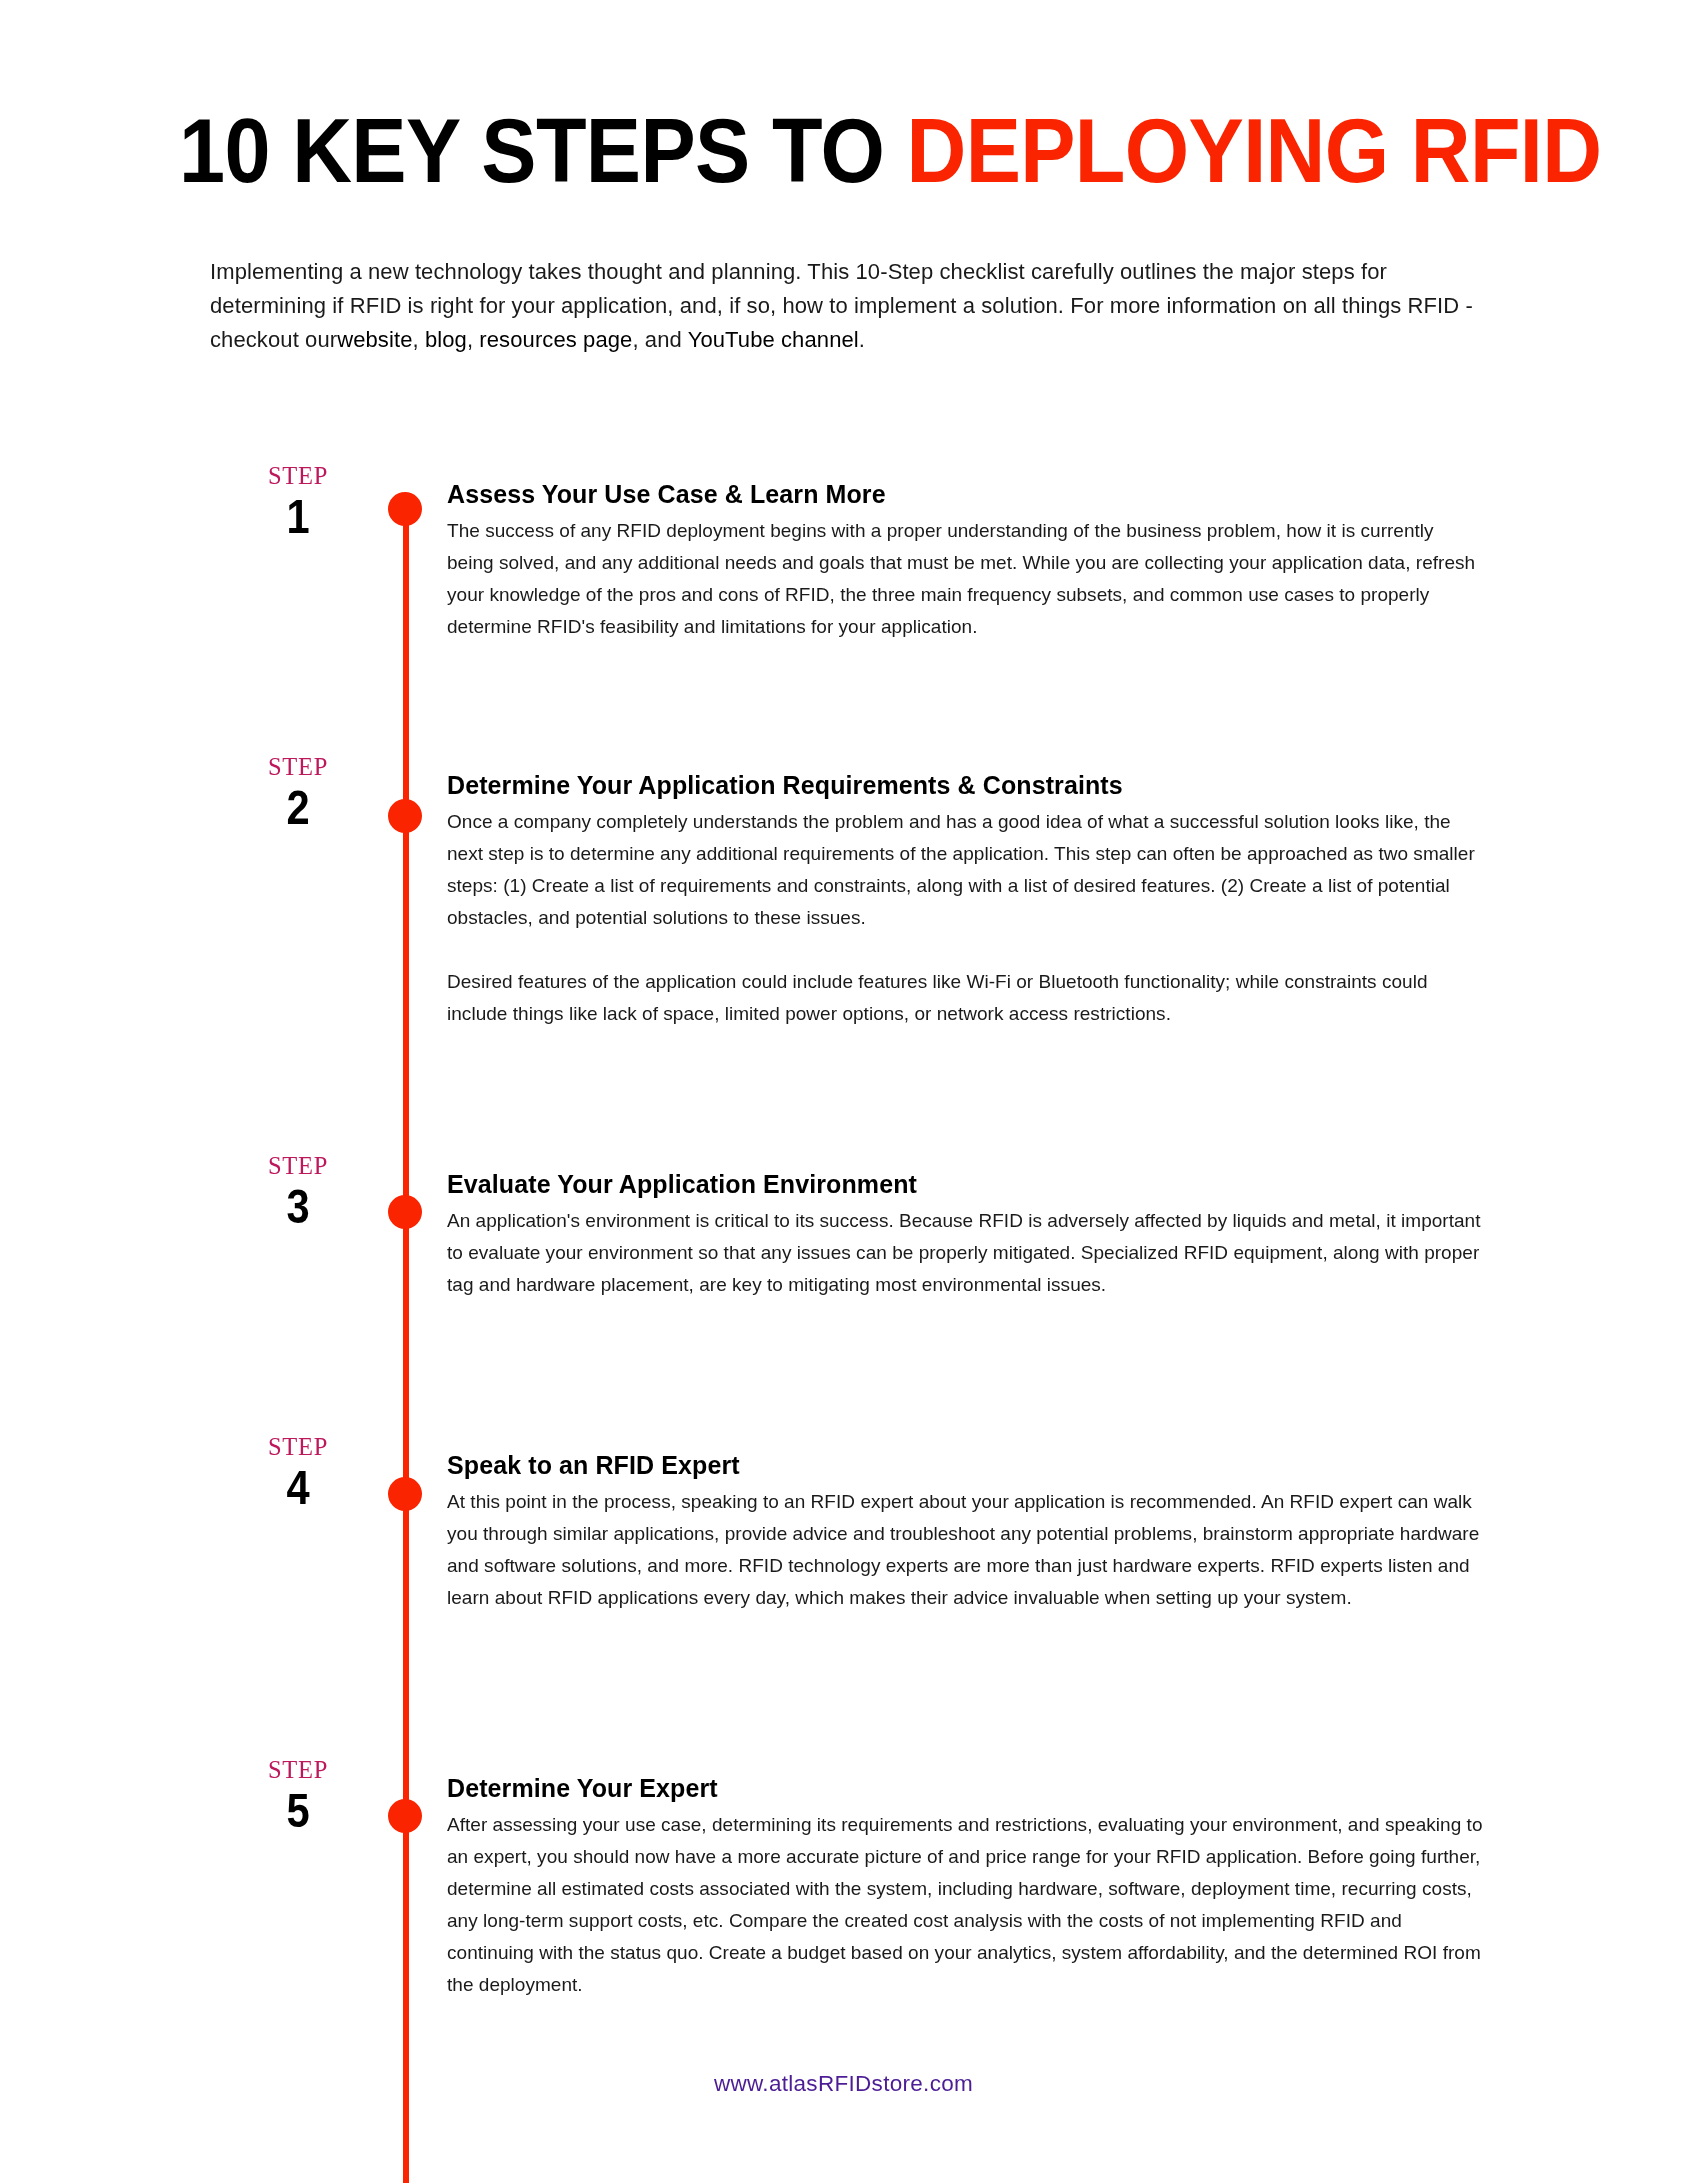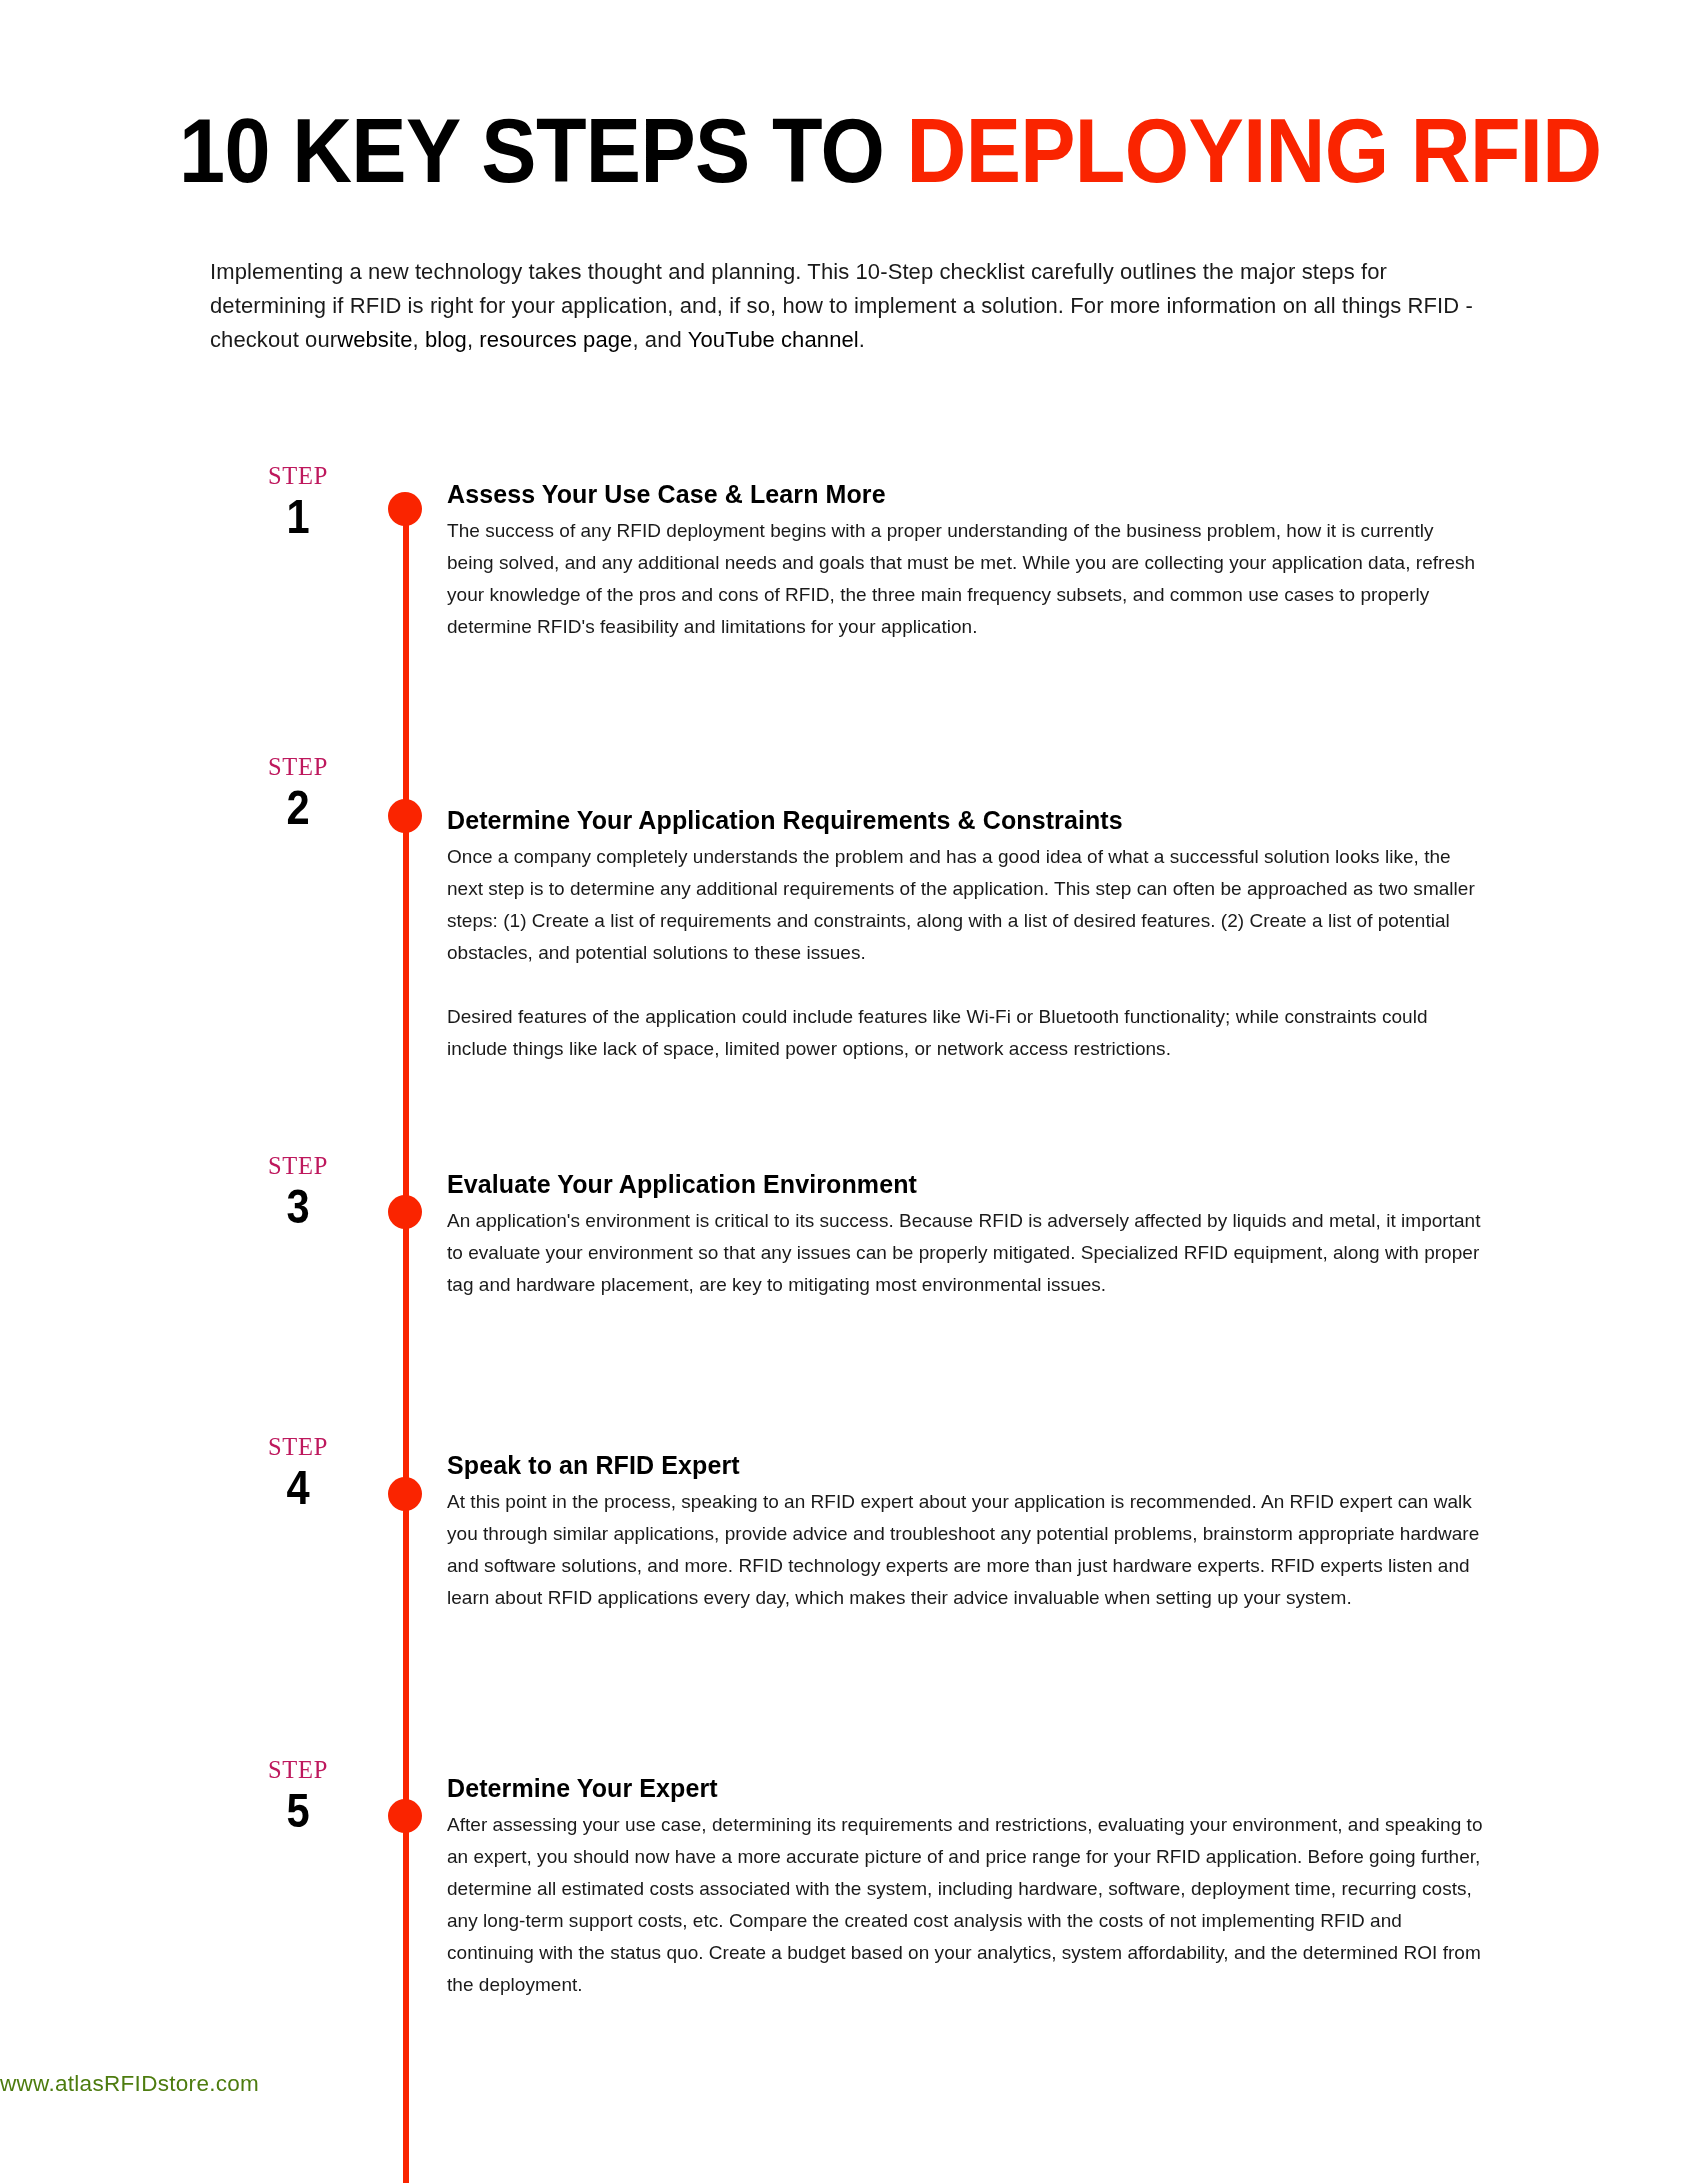--- a/index.html
+++ b/index.html
@@ -113,24 +113,25 @@
     letter-spacing: 0.03px;
   }
   .step-para + .step-para { margin-top: 32px; }
 
   
   .footer {
     position: absolute;
     left: 0;
     top: 2071px;
     width: 1687px;
+    text-align: center;
     font-family: "Liberation Sans", sans-serif;
     font-weight: 300;
     font-size: 22.5px;
-    color: #4d7c0f;
+    color: #4c1d95;
     letter-spacing: 0.3px;
   }
 </style>
 </head>
 <body>
 
 <div class="title"><span>10 KEY STEPS TO </span><span class="t-red">DEPLOYING RFID</span></div>
 
 <div class="intro"><span>Implementing a new technology takes thought and planning. This 10-Step checklist carefully outlines the major steps for determining if RFID is right for your application, and, if so, how to implement a solution. For more information on all things RFID - checkout our</span><span class="lnk">website</span><span>, </span><span class="lnk">blog</span><span>, </span><span class="lnk">resources page</span><span>, and </span><span class="lnk">YouTube channel</span><span>.</span></div>
 
@@ -144,21 +145,21 @@
 <div class="step-body" style="top:463px">
   <div class="step-head">Assess Your Use Case &amp; Learn More</div>
   <div class="step-para">The success of any RFID deployment begins with a proper understanding of the business problem, how it is currently being solved, and any additional needs and goals that must be met. While you are collecting your application data, refresh your knowledge of the pros and cons of RFID, the three main frequency subsets, and common use cases to properly determine RFID's feasibility and limitations for your application.</div>
 </div>
 
 <div class="dot" style="top:799px"></div>
 <div class="step-label" style="top:754px">
   <div class="step-word">STEP</div>
   <div class="step-num">2</div>
 </div>
-<div class="step-body" style="top:789px">
+<div class="step-body" style="top:754px">
   <div class="step-head">Determine Your Application Requirements &amp; Constraints</div>
   <div class="step-para">Once a company completely understands the problem and has a good idea of what a successful solution looks like, the next step is to determine any additional requirements of the application. This step can often be approached as two smaller steps: (1) Create a list of requirements and constraints, along with a list of desired features. (2) Create a list of potential obstacles, and potential solutions to these issues.</div>
   <div class="step-para">Desired features of the application could include features like Wi-Fi or Bluetooth functionality; while constraints could include things like lack of space, limited power options, or network access restrictions.</div>
 </div>
 
 <div class="dot" style="top:1195px"></div>
 <div class="step-label" style="top:1153px">
   <div class="step-word">STEP</div>
   <div class="step-num">3</div>
 </div>

